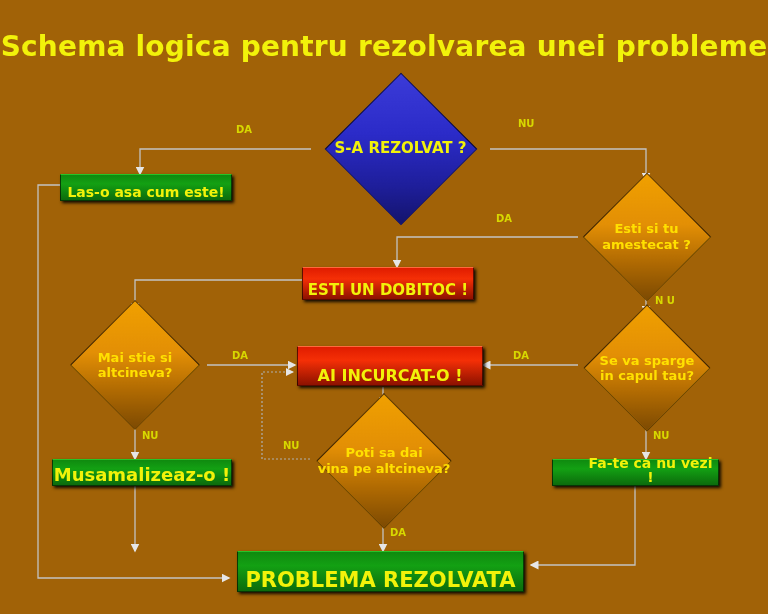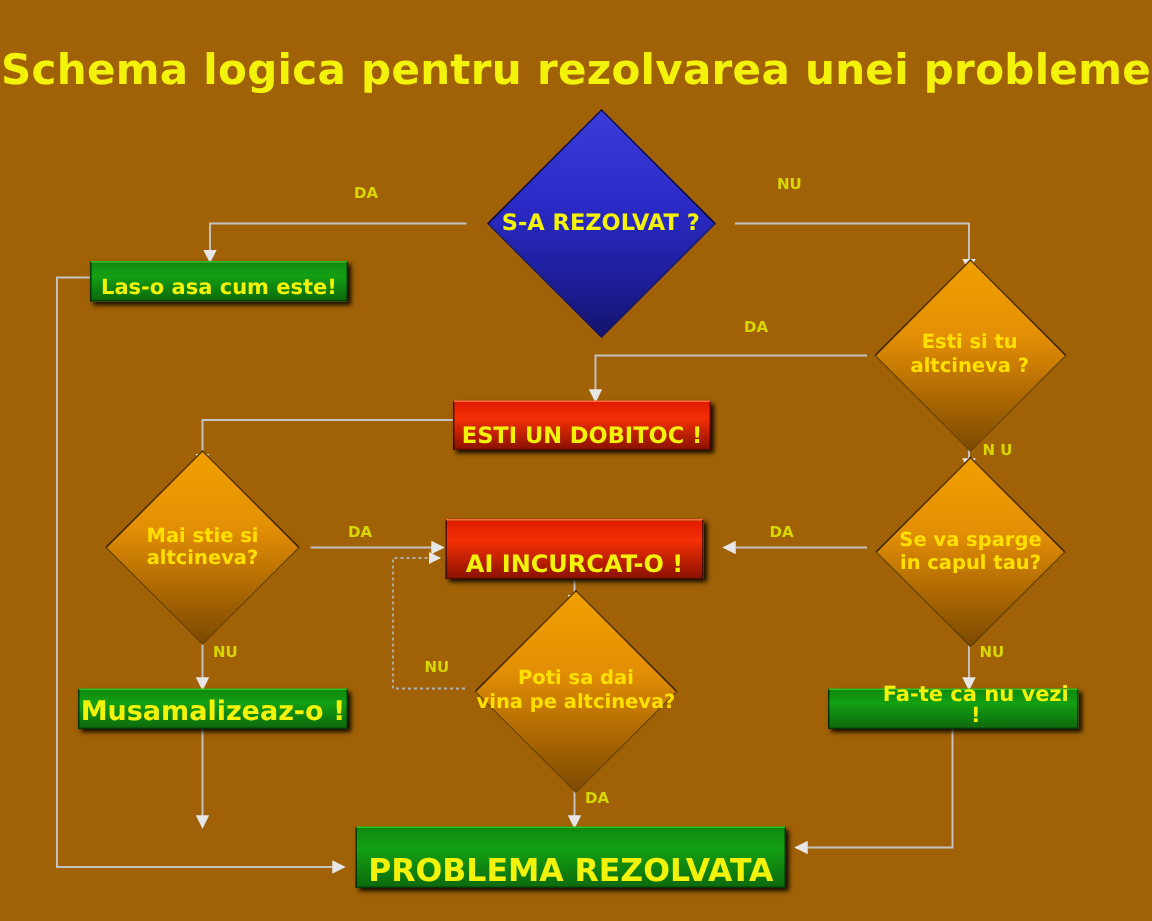--- a/index.html
+++ b/index.html
@@ -181,37 +181,37 @@
   </div>
 
   <div class="node rect green" style="left:60px; top:174px; width:172px; height:27px; font-size:14px;">
     <span>Las-o asa cum este!</span>
   </div>
 
   <div class="node diamond orange" style="left:578px; top:180px; width:137px; height:113px;">
     <div class="face" style="width:89px; height:89px;"></div>
     <div class="dlabel" style="flex-direction:column; font-size:13px;">
       <span>Esti si tu</span>
-      <span>altcineva ?</span>
+      <span>amestecat ?</span>
     </div>
   </div>
 
   <div class="node rect red" style="left:302px; top:267px; width:172px; height:33px; font-size:15px;">
     <span>ESTI UN DOBITOC !</span>
   </div>
 
   <div class="node diamond orange" style="left:63px; top:310px; width:144px; height:110px;">
     <div class="face" style="width:90px; height:90px;"></div>
     <div class="dlabel" style="flex-direction:column; font-size:13px;">
       <span>Mai stie si</span>
       <span>altcineva?</span>
     </div>
   </div>
 
-  <div class="node rect red" style="left:297px; top:346px; width:172px; height:40px; font-size:16px;">
+  <div class="node rect red" style="left:297px; top:346px; width:186px; height:40px; font-size:16px;">
     <span>AI INCURCAT-O !</span>
   </div>
 
   <div class="node diamond orange" style="left:578px; top:313px; width:138px; height:110px;">
     <div class="face" style="width:88px; height:88px;"></div>
     <div class="dlabel" style="flex-direction:column; font-size:13px;">
       <span>Se va sparge</span>
       <span>in capul tau?</span>
     </div>
   </div>

